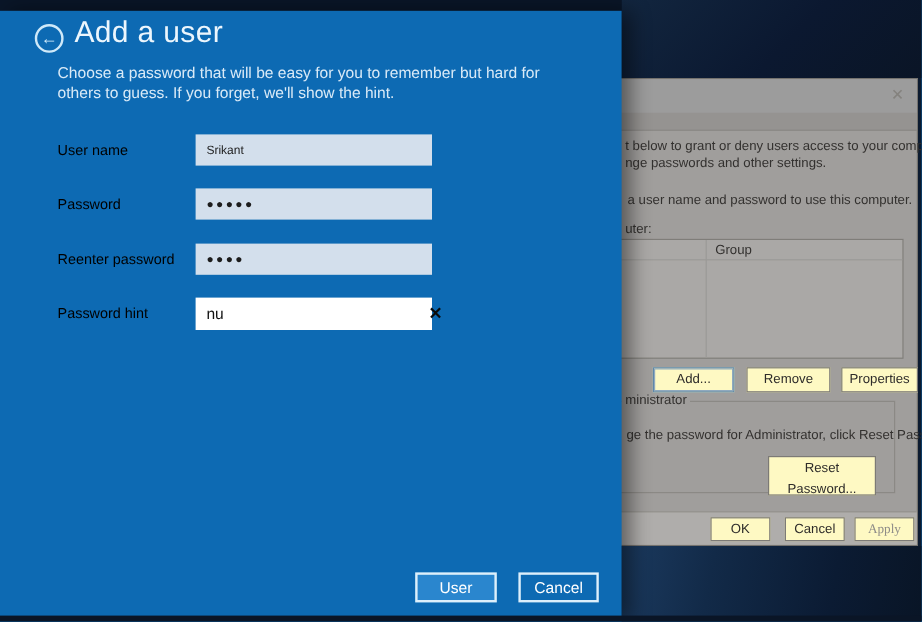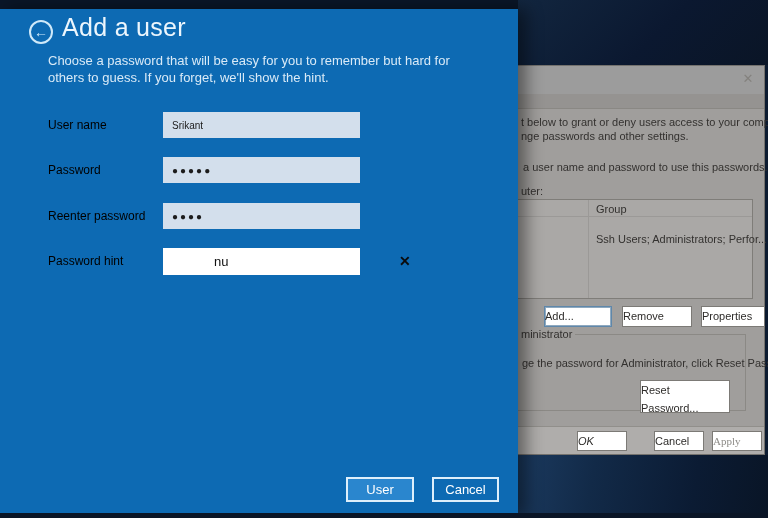--- a/index.html
+++ b/index.html
@@ -30,22 +30,22 @@
   .ua-text { position:absolute; color:#33312f; white-space:nowrap; }
   .ua-list { position:absolute; left:10px; top:133px; width:292px; height:100px;
     background:#aaa8a6; border:1px solid #7f7d79; }
   .ua-col-divider { position:absolute; left:126px; top:0; width:1px; height:100%; background:#9b9997; }
   .ua-list-header { position:absolute; left:0; top:0; width:100%; height:17px;
     border-bottom:1px solid #9b9997;text-align:center; }
   .ua-list-header span { position:absolute; left:134px; top:3px; }
   .ua-row { position:absolute; left:0; width:100%; height:15px; }
   .ua-row span { position:absolute; left:134px; top:1px; white-space:nowrap; }
   .ua-row.selected { background:#b9b7b5; }
-  .ua-btn { position:absolute; height:21px; background:#ffffff; border:1px solid #7c7a76;
-    line-height:19px; color:#2e2c2a; }
+  .ua-btn { position:absolute; height:21px; background:#fef9c3; border:1px solid #7c7a76;
+    text-align:center; line-height:19px; color:#2e2c2a; }
   .ua-btn.focus { border:1px solid #5f87aa; box-shadow:0 0 0 1px #8fa9bf inset; }
   .ua-groupbox { position:absolute; left:10px; top:268px; width:285px; height:77px;
     border:1px solid #8b8985; }
   .ua-grouplabel { position:absolute; left:56px; top:-7px; background:#a09e9c; padding:0 3px; }
   .ua-footer { position:absolute; left:0; top:360px; width:313px; height:28px;
     background:#afadab; border-top:1px solid #918f8b; }
   .ua-footer .ua-btn { top:4px; width:50px; height:20px; line-height:18px; }
   .ua-btn.disabled { color:#8e8c88;font-family:Liberation Serif, serif; }
 
   
@@ -57,21 +57,21 @@
   .panel-title { position:absolute; left:62px; top:4px; font-size:25px; font-weight:300;
     color:#ecf6fd; letter-spacing:0.3px; }
   .panel-subtitle { position:absolute; left:48px; top:43px; width:418px;
     font-size:13px; line-height:17px; color:#d9eaf7; }
   .form-label { position:absolute; left:48px; width:112px; font-size:12px; color:#000000; }
   .form-input { position:absolute; left:163px; width:197px; height:26px; border:none;
     background:#d3dfec; padding:0 9px; font-size:10px; color:#1c1c1c;
     font-family:"Liberation Sans", sans-serif; outline:none; }
   .form-input.masked { font-size:10px; letter-spacing:2px; font-weight:bold; }
   .hint-field { position:absolute; left:163px; width:197px; height:27px; background:#ffffff;
-    display:flex; align-items:center;padding-left:42px; }
+    display:flex; align-items:center; }
   .hint-field input { flex:1; height:100%; border:none; background:transparent;
     padding:0 9px; font-size:13px; color:#111; font-family:"Liberation Sans", sans-serif; outline:none; }
   .clear-button { width:24px; height:100%; line-height:27px; text-align:center;
     color:#0a0a0a; font-size:14px; font-weight:bold; }
   .panel-btn { position:absolute; top:468px; height:25px; border:2px solid #ddeffb;
     color:#ffffff; font-size:13px; text-align:center; line-height:21px; }
   .next-button { left:346px; width:68px; background:#2a86ce; }
   .cancel-button-panel { left:432px; width:67px; background:#0d6ab3; }
 </style>
 </head>
@@ -83,45 +83,42 @@
 <div class="desktop-bottom-strip"></div>
 
 <div class="ua-dialog">
   <div class="ua-titlebar">
     <div class="ua-close">✕</div>
   </div>
   <div class="ua-tabstrip"></div>
 
   <div class="ua-text" style="left:70px; top:50px;">t below to grant or deny users access to your computer,</div>
   <div class="ua-text" style="left:70px; top:64px;">nge passwords and other settings.</div>
-  <div class="ua-text" style="left:72px; top:95px;">a user name and password to use this passwords.</div>
+  <div class="ua-text" style="left:72px; top:95px;">a user name and password to use this computer.</div>
   <div class="ua-text" style="left:70px; top:119px;">uter:</div>
 
   <div class="ua-list">
     <div class="ua-col-divider"></div>
     <div class="ua-list-header">
       <span>Group</span>
-    </div>
-    <div class="ua-row" style="top:32px;">
-      <span>Ssh Users; Administrators; Perfor...</span>
     </div>
   </div>
 
   <div class="ua-btn focus" style="left:93px; top:240px; width:68px;">Add...</div>
   <div class="ua-btn" style="left:171px; top:240px; width:70px;">Remove</div>
   <div class="ua-btn" style="left:250px; top:240px; width:64px;">Properties</div>
 
   <div class="ua-groupbox">
     <div class="ua-grouplabel">ministrator</div>
     <div class="ua-text" style="left:60px; top:22px;">ge the password for Administrator, click Reset Password.</div>
     <div class="ua-btn" style="left:178px; top:45px; width:90px; height:33px; line-height:18px;">Reset Password...</div>
   </div>
 
   <div class="ua-footer">
-    <div class="ua-btn" style="left:126px;font-style:italic;">OK</div>
+    <div class="ua-btn" style="left:141px;">OK</div>
     <div class="ua-btn" style="left:203px;">Cancel</div>
     <div class="ua-btn disabled" style="left:261px;">Apply</div>
   </div>
 </div>
 
 <div class="add-user-panel">
   <div class="back-button">
     <span>←</span>
   </div>
   <div class="panel-title">Add a user</div>

